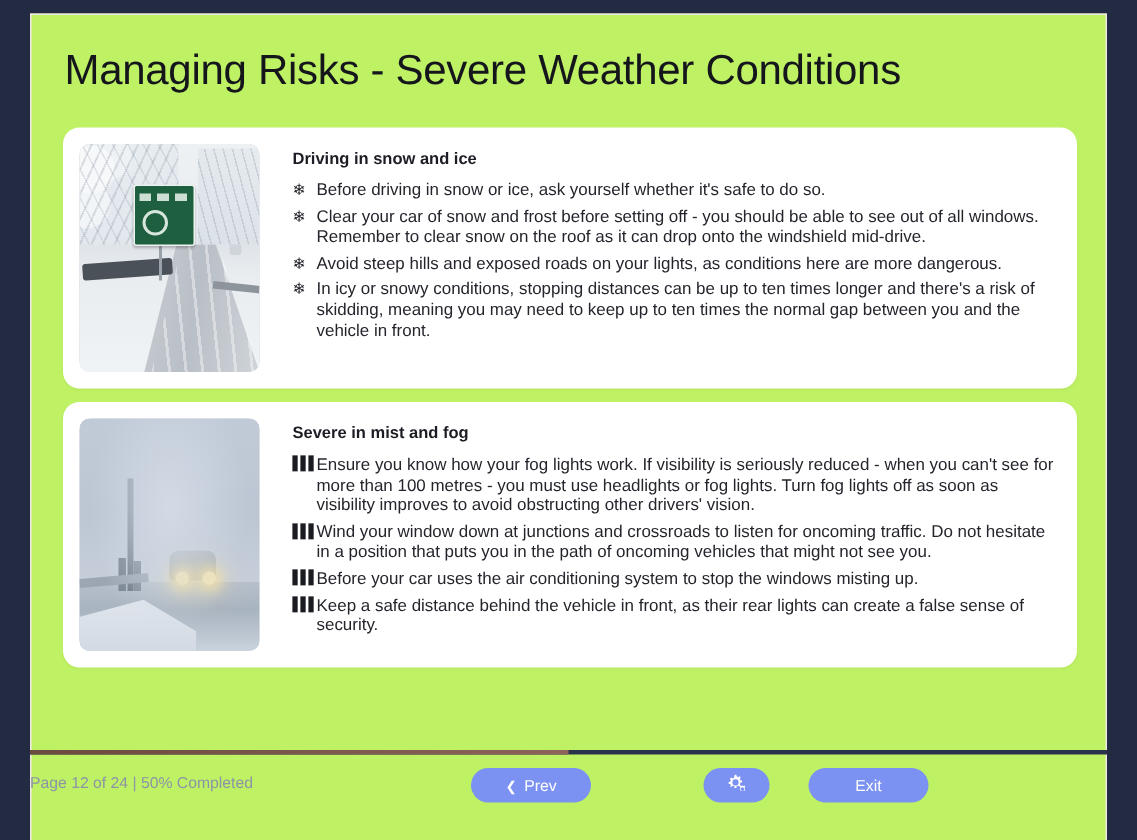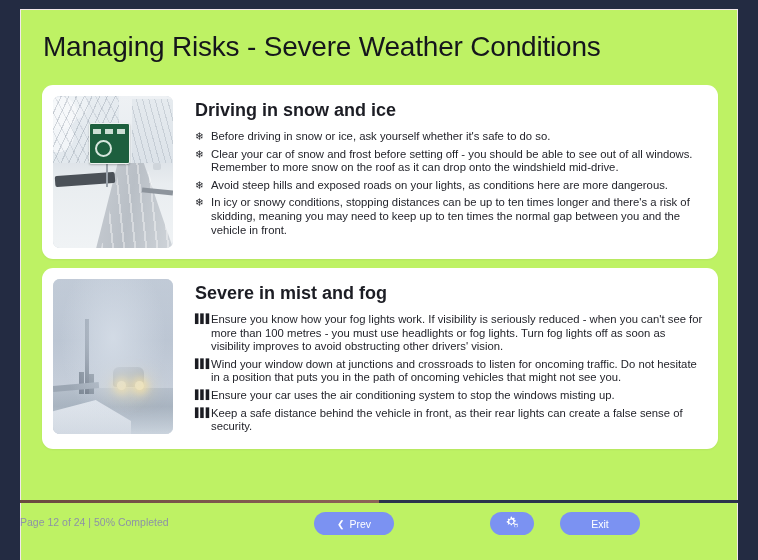--- a/index.html
+++ b/index.html
@@ -70,21 +70,21 @@
   }
   .card:nth-child(2) .card-thumb { height: 155px; }
 
   .card-body {
     flex: 1 1 auto;
     padding-left: 22px;
     padding-top: 4px;
   }
 
   .card-heading {
-    font-size: 18px;
+    font-size: 11px;
     font-weight: bold;
     color: #1c1d24;
     margin-bottom: 9px;
   }
 
   .bullets { list-style: none; }
 
   .bullet {
     display: flex;
     font-size: 11.3px;
@@ -249,21 +249,21 @@
     min-width: 80px;
     font-size: 10.5px;
     font-family: "Liberation Sans", sans-serif;
     display: flex; align-items: center; justify-content: center;
     gap: 5px;
     cursor: pointer;
     padding: 0 14px;
   }
 
   .right-group {
-    position: absolute; right: 4px; top: 8px;
+    position: absolute; right: 25px; top: 8px;
     display: flex; gap: 26px;
   }
 
   .pill.icon-only { min-width: 44px; padding: 0; }
 
   .gear-glyph { font-size: 12px; line-height: 1; display:block; }
 
   .chev { font-size: 9px; }
 </style>
 </head>
@@ -292,21 +292,21 @@
         </div>
         <div class="card-body">
           <div class="card-heading">Driving in snow and ice</div>
           <ul class="bullets">
             <li class="bullet">
               <span class="bullet-marker">❄</span>
               <span class="bullet-text">Before driving in snow or ice, ask yourself whether it's safe to do so.</span>
             </li>
             <li class="bullet">
               <span class="bullet-marker">❄</span>
-              <span class="bullet-text">Clear your car of snow and frost before setting off - you should be able to see out of all windows. Remember to more snow on the roof as it can drop onto the windshield mid-drive.</span>
+              <span class="bullet-text">Clear your car of snow and frost before setting off - you should be able to see out of all windows. Remember to clear snow on the roof as it can drop onto the windshield mid-drive.</span>
             </li>
             <li class="bullet">
               <span class="bullet-marker">❄</span>
               <span class="bullet-text">Avoid steep hills and exposed roads on your lights, as conditions here are more dangerous.</span>
             </li>
             <li class="bullet">
               <span class="bullet-marker">❄</span>
               <span class="bullet-text">In icy or snowy conditions, stopping distances can be up to ten times longer and there's a risk of skidding, meaning you may need to keep up to ten times the normal gap between you and the vehicle in front.</span>
             </li>
           </ul>
@@ -334,21 +334,21 @@
             <li class="bullet">
               <span class="bullet-marker fog">▌▌▌</span>
               <span class="bullet-text">Ensure you know how your fog lights work. If visibility is seriously reduced - when you can't see for more than 100 metres - you must use headlights or fog lights. Turn fog lights off as soon as visibility improves to avoid obstructing other drivers' vision.</span>
             </li>
             <li class="bullet">
               <span class="bullet-marker fog">▌▌▌</span>
               <span class="bullet-text">Wind your window down at junctions and crossroads to listen for oncoming traffic. Do not hesitate in a position that puts you in the path of oncoming vehicles that might not see you.</span>
             </li>
             <li class="bullet">
               <span class="bullet-marker fog">▌▌▌</span>
-              <span class="bullet-text">Ensure your car uses the air conditioning system to stop the windows misting up.</span>
+              <span class="bullet-text">Before your car uses the air conditioning system to stop the windows misting up.</span>
             </li>
             <li class="bullet">
               <span class="bullet-marker fog">▌▌▌</span>
               <span class="bullet-text">Keep a safe distance behind the vehicle in front, as their rear lights can create a false sense of security.</span>
             </li>
           </ul>
         </div>
       </div>
 
     </div>

